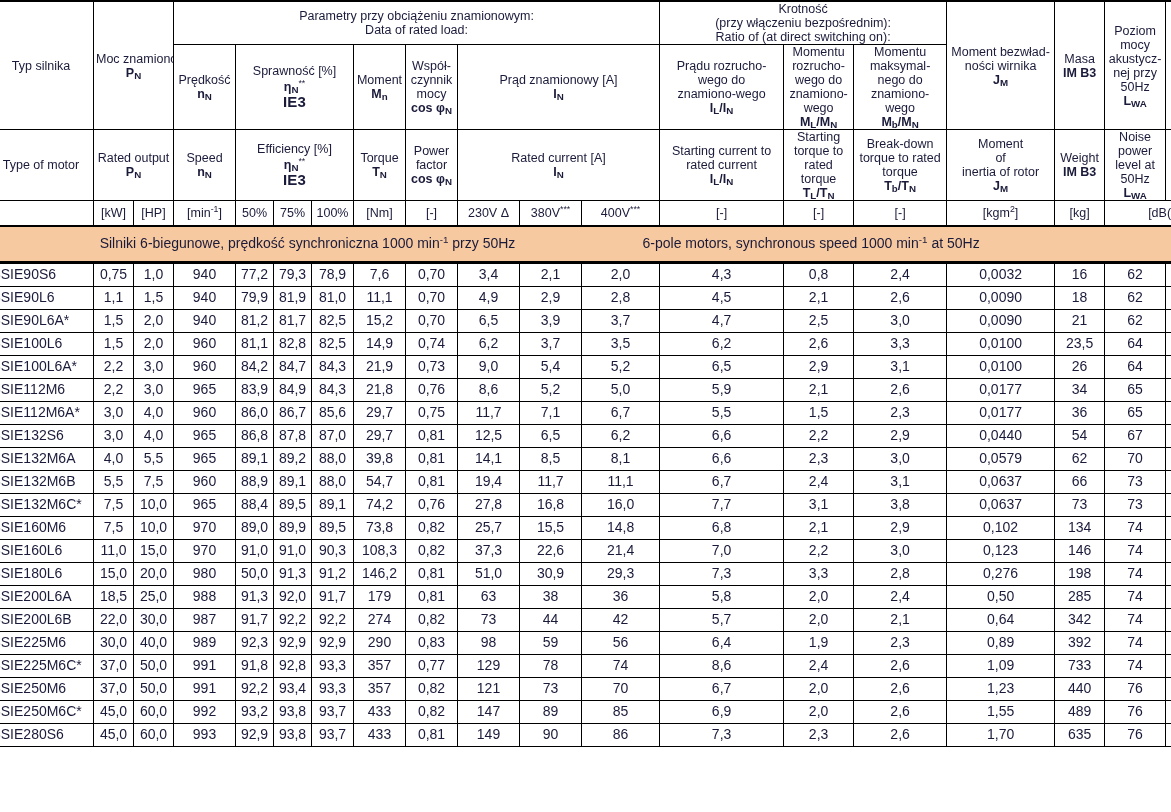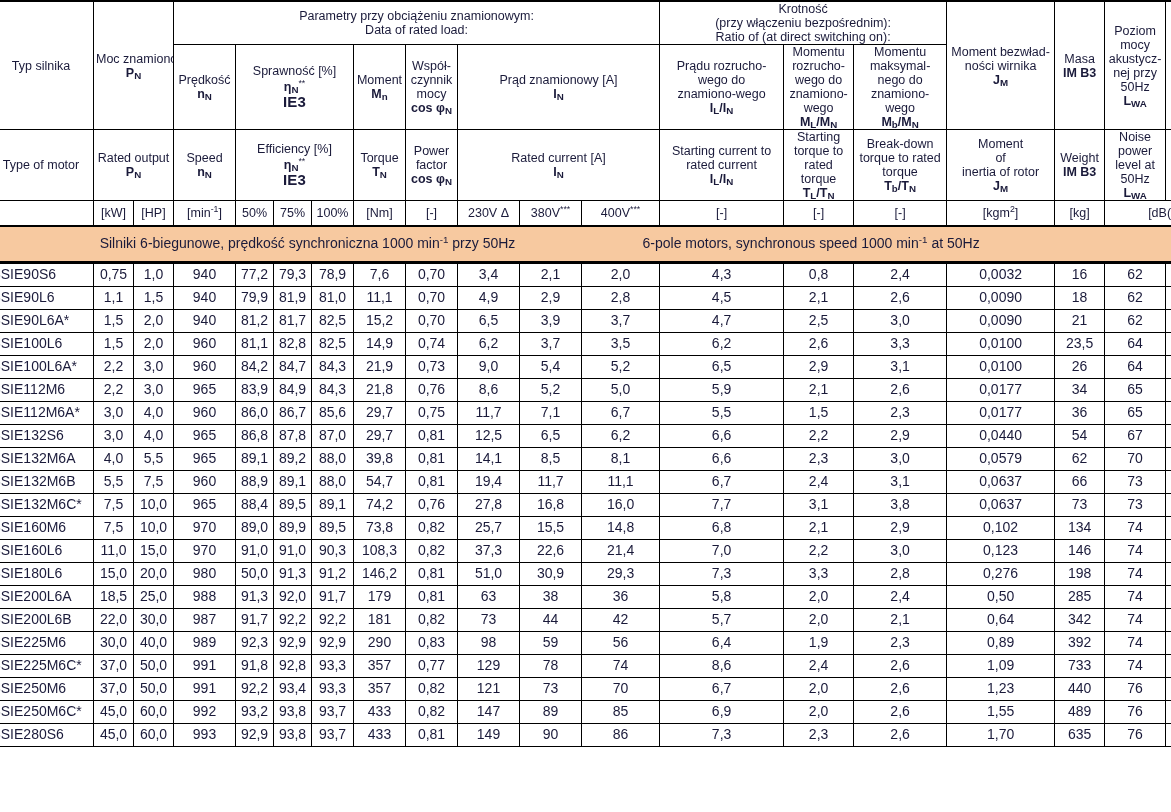--- a/index.html
+++ b/index.html
@@ -661,21 +661,21 @@
           <td class="thick-right">64</td>
         </tr>
         <tr class="data">
           <td class="name">3SIE200L6B</td>
           <td class="">22,0</td>
           <td class="">30,0</td>
           <td class="">987</td>
           <td class="">91,7</td>
           <td class="">92,2</td>
           <td class="eff100">92,2</td>
-          <td class="">181</td>
+          <td class="">274</td>
           <td class="">0,82</td>
           <td class="">73</td>
           <td class="">44</td>
           <td class="">42</td>
           <td class="">5,7</td>
           <td class="">2,0</td>
           <td class="">2,1</td>
           <td class="">0,64</td>
           <td class="">342</td>
           <td class="">74</td>

